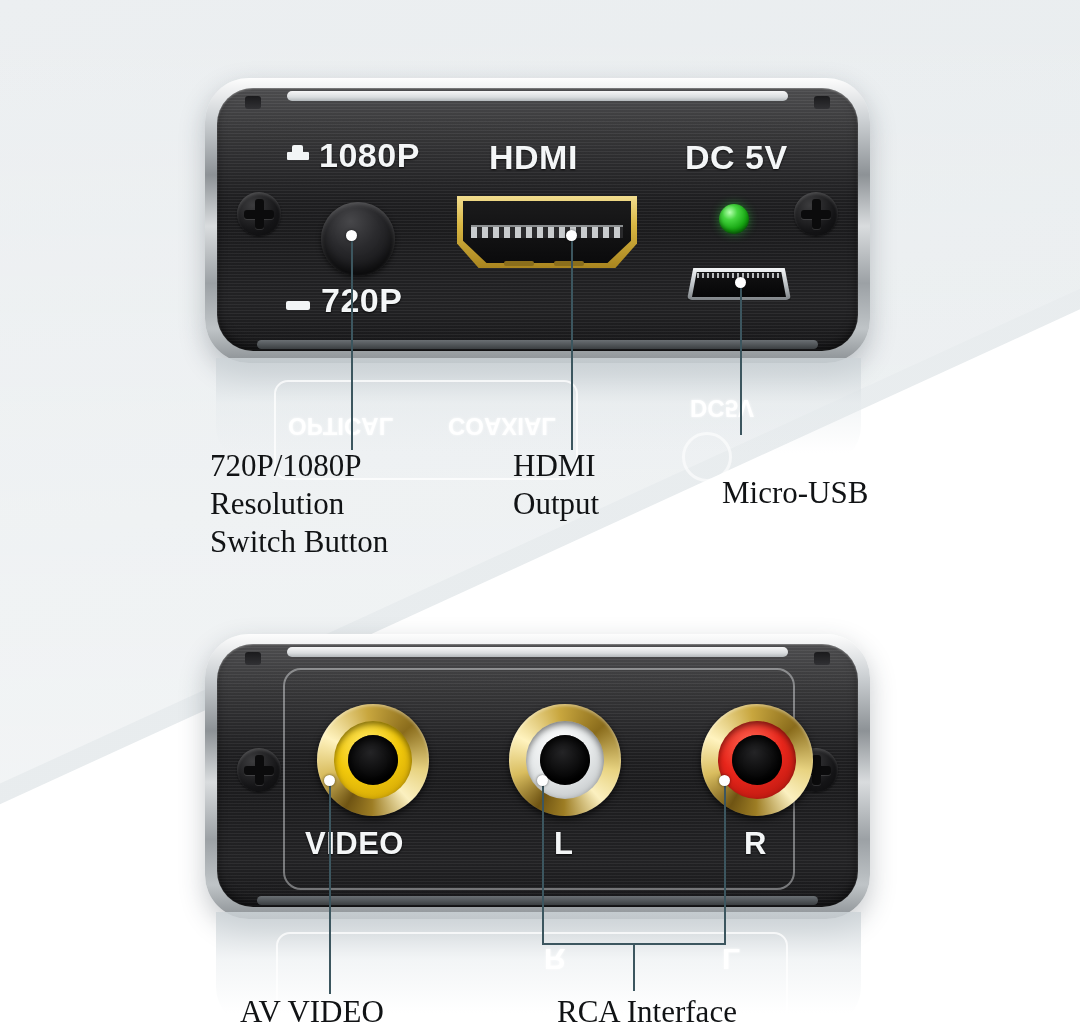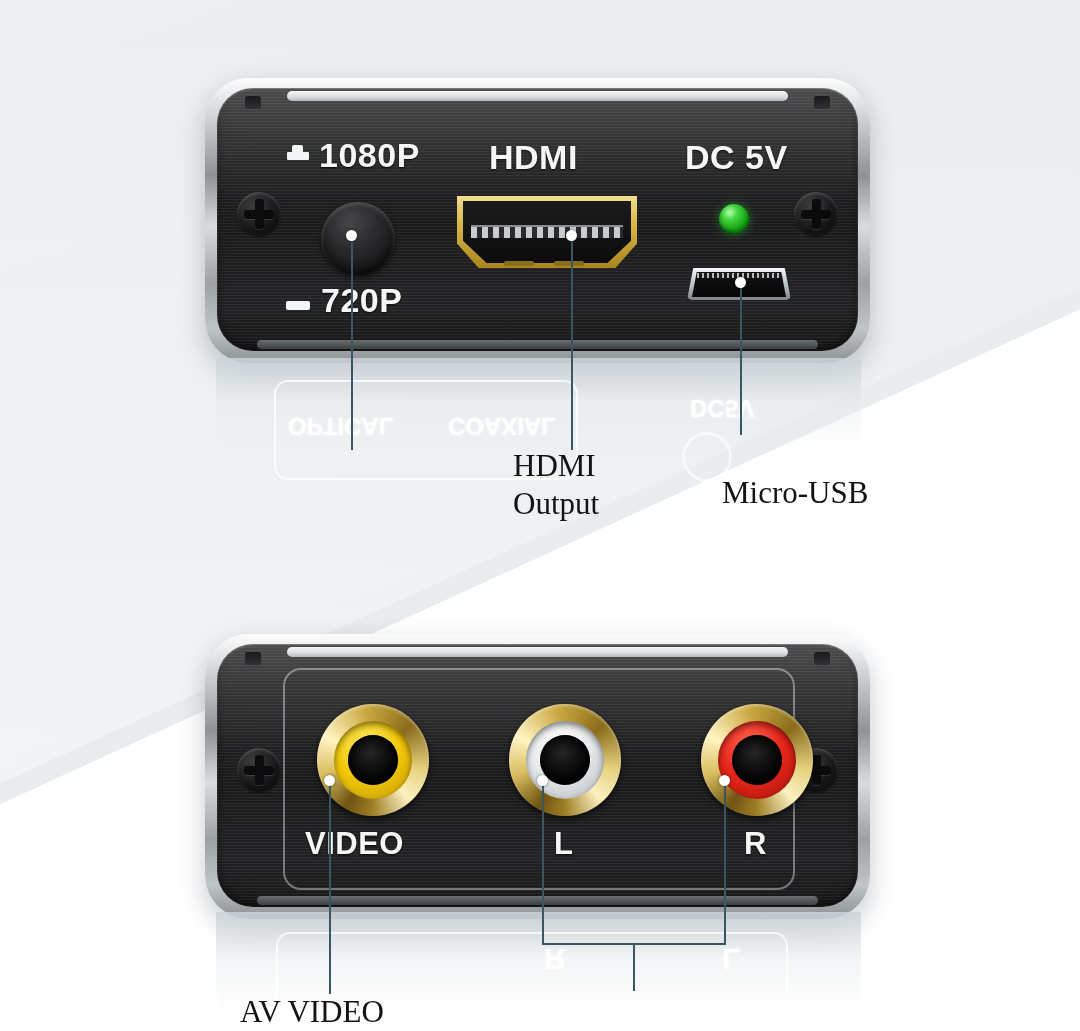--- a/index.html
+++ b/index.html
@@ -230,34 +230,38 @@
       </div>
 
       <div class="silk" style="left:88px;top:182px;font-size:31px;">VIDEO</div>
       <div class="silk" style="left:337px;top:182px;font-size:31px;">L</div>
       <div class="silk" style="left:527px;top:182px;font-size:31px;">R</div>
     </div>
   </div>
 
   <div class="dot" style="left:346px;top:230px;"></div>
   <div class="cl v" style="left:351px;top:238px;height:212px;"></div>
+  <div class="cap" style="left:210px;top:447px;">720P/1080P
+Resolution
+Switch Button</div>
 
   <div class="dot" style="left:566px;top:230px;"></div>
   <div class="cl v" style="left:571px;top:238px;height:212px;"></div>
   <div class="cap" style="left:513px;top:447px;">HDMI
 Output</div>
 
   <div class="dot" style="left:735px;top:277px;"></div>
   <div class="cl v" style="left:740px;top:285px;height:150px;"></div>
   <div class="cap" style="left:722px;top:474px;">Micro-USB</div>
 
   <div class="dot" style="left:324px;top:775px;"></div>
   <div class="cl v" style="left:329px;top:783px;height:211px;"></div>
   <div class="cap" style="left:240px;top:993px;">AV VIDEO</div>
 
   <div class="dot" style="left:537px;top:775px;"></div>
   <div class="cl v" style="left:542px;top:783px;height:162px;"></div>
   <div class="dot" style="left:719px;top:775px;"></div>
   <div class="cl v" style="left:724px;top:783px;height:162px;"></div>
   <div class="cl h" style="left:542px;top:943px;width:184px;"></div>
   <div class="cl v" style="left:633px;top:943px;height:48px;"></div>
+  <div class="cap" style="left:557px;top:993px;">RCA Interface</div>
 
 </div>
 
 </body></html>

